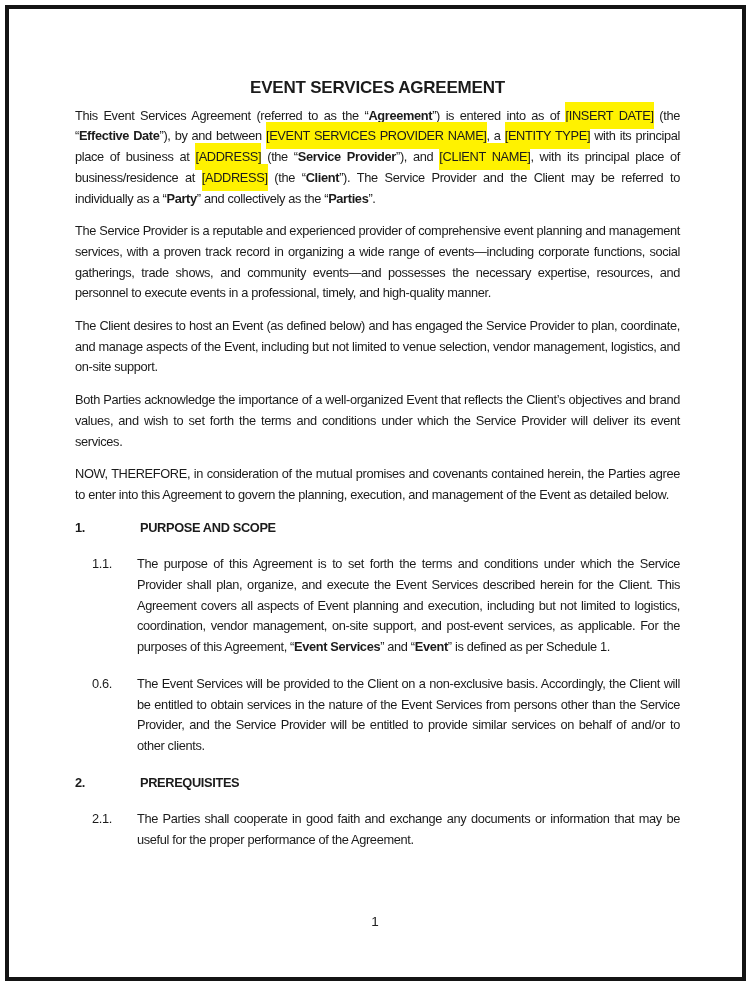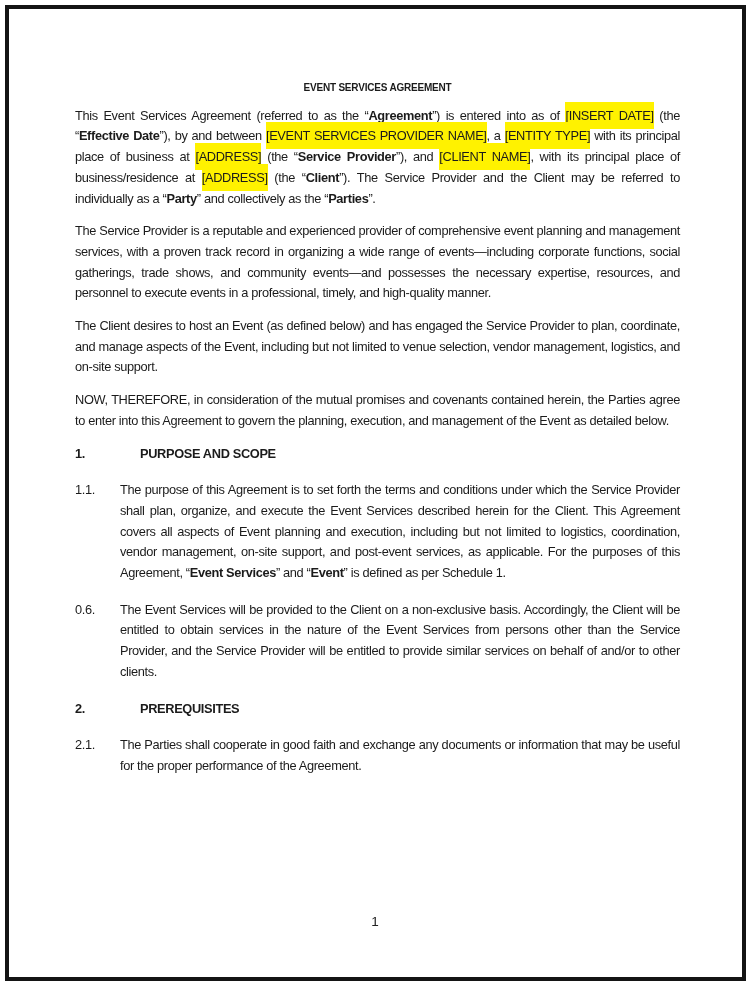--- a/index.html
+++ b/index.html
@@ -18,33 +18,33 @@
     background: #ffffff;
     box-sizing: border-box;
   }
   .doc {
     padding: 69px 62px 0 66px;
     font-size: 12.8px;
     line-height: 20.7px;
     letter-spacing: -0.35px;
   }
   .doc-title {
-    font-size: 10px;
+    font-size: 17px;
     font-weight: 700;
     text-align: center;
     margin: 0 0 7px 0;
     letter-spacing: -0.2px;
   }
   p.para {
     margin: 0 0 12px 0;
     text-align: justify;
   }
   .item {
     display: flex;
-    margin: 0 0 16px 0;
+    margin: 0 0 16px 17px;
   }
   .item .num { flex: 0 0 45px; }
   .item .body { flex: 1; text-align: justify; }
   .item.heading { font-weight: 700; margin: 4px 0 16px 0; }
   .item.heading .body { text-align: left; margin-left: 20px; }
   .b { font-weight: 700; }
   .hl { background: var(--hl, #fff200); padding: 6px 0; }
   .page-number {
     position: absolute;
     top: 914px; left: 0; width: 100%;
@@ -56,20 +56,21 @@
 </head>
 <body style="--hl: #fff200;">
 
 <div class="page-frame">
   <div class="doc">
     <h1 class="doc-title">EVENT SERVICES AGREEMENT</h1>
 
   <p class="para"><span>This Event Services Agreement (referred to as the “</span><span class="b">Agreement</span><span>”) is entered into as of </span><span class="hl">[INSERT DATE]</span><span> (the “</span><span class="b">Effective Date</span><span>”), by and between </span><span class="hl">[EVENT SERVICES PROVIDER NAME]</span><span>, a </span><span class="hl">[ENTITY TYPE]</span><span> with its principal place of business at </span><span class="hl">[ADDRESS]</span><span> (the “</span><span class="b">Service Provider</span><span>”), and </span><span class="hl">[CLIENT NAME]</span><span>, with its principal place of business/residence at </span><span class="hl">[ADDRESS]</span><span> (the “</span><span class="b">Client</span><span>”). The Service Provider and the Client may be referred to individually as a “</span><span class="b">Party</span><span>” and collectively as the “</span><span class="b">Parties</span><span>”.</span></p>
       <p class="para"><span>The Service Provider is a reputable and experienced provider of comprehensive event planning and management services, with a proven track record in organizing a wide range of events—including corporate functions, social gatherings, trade shows, and community events—and possesses the necessary expertise, resources, and personnel to execute events in a professional, timely, and high-quality manner.</span></p>
       <p class="para"><span>The Client desires to host an Event (as defined below) and has engaged the Service Provider to plan, coordinate, and manage aspects of the Event, including but not limited to venue selection, vendor management, logistics, and on-site support.</span></p>
+      <p class="para"><span>Both Parties acknowledge the importance of a well-organized Event that reflects the Client’s objectives and brand values, and wish to set forth the terms and conditions under which the Service Provider will deliver its event services.</span></p>
       <p class="para"><span>NOW, THEREFORE, in consideration of the mutual promises and covenants contained herein, the Parties agree to enter into this Agreement to govern the planning, execution, and management of the Event as detailed below.</span></p>
       <div class="item heading">
         <span class="num">1.</span>
         <span class="body">PURPOSE AND SCOPE</span>
       </div>
       <div class="item">
         <span class="num">1.1.</span>
         <span class="body"><span>The purpose of this Agreement is to set forth the terms and conditions under which the Service Provider shall plan, organize, and execute the Event Services described herein for the Client. This Agreement covers all aspects of Event planning and execution, including but not limited to logistics, coordination, vendor management, on-site support, and post-event services, as applicable. For the purposes of this Agreement, “</span><span class="b">Event Services</span><span>” and “</span><span class="b">Event</span><span>” is defined as per Schedule 1.</span></span>
       </div>
       <div class="item">

